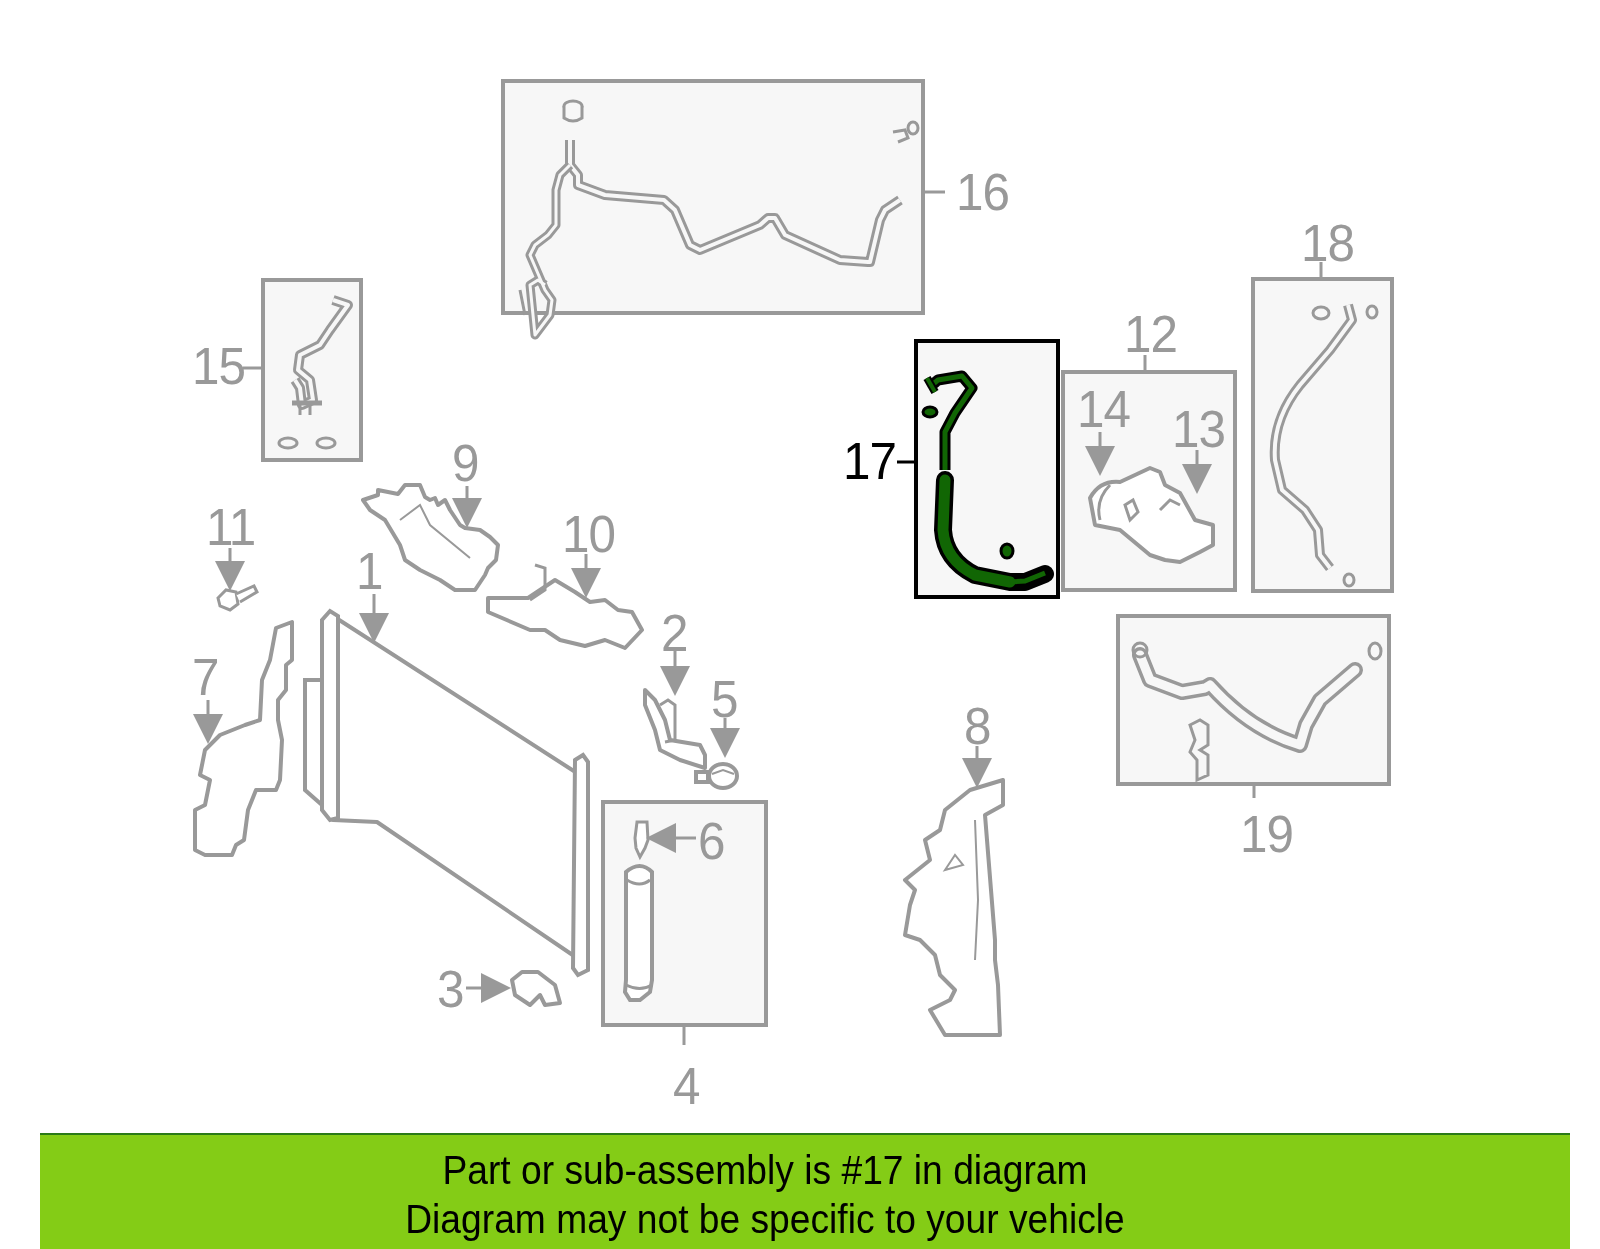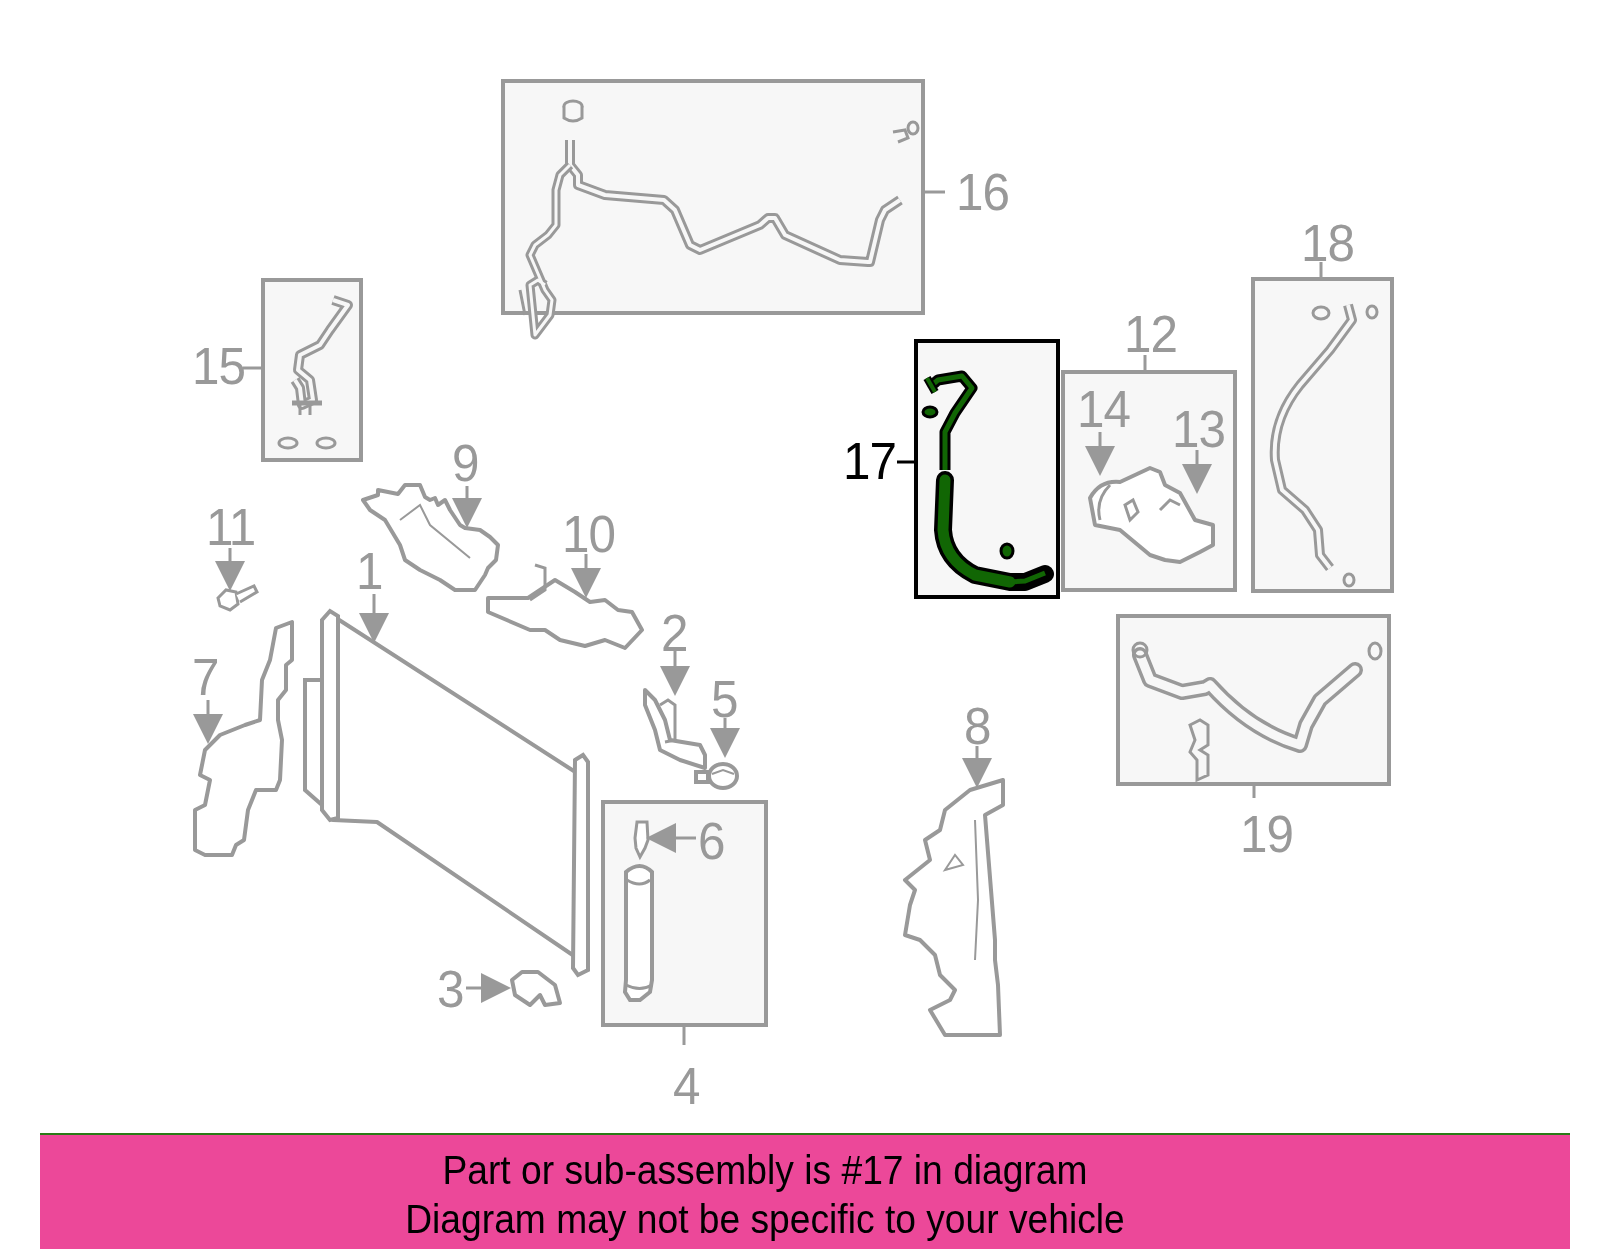--- a/index.html
+++ b/index.html
@@ -1,20 +1,20 @@
 <!DOCTYPE html>
 <html><head>
 <meta charset="utf-8">
 <style>
   html, body { margin: 0; padding: 0; background: #ffffff; }
   body { width: 1600px; height: 1249px; position: relative; overflow: hidden; font-family: "Liberation Sans", sans-serif; }
   #diagram { position: absolute; left: 0; top: 0; width: 1600px; height: 1249px; }
   .callout { position: absolute; font-family: "Liberation Sans", sans-serif; font-size: 52px; line-height: 1; color: #999999; letter-spacing: -1px; transform: scaleX(0.95); transform-origin: left top; }
   .callout.active { color: #000000; }
-  .footer-banner { position: absolute; left: 40px; top: 1133px; width: 1530px; height: 116px; background: #ec4899; border-top: 2px solid #2a7a17; box-sizing: border-box; }
+  .footer-banner { position: absolute; left: 40px; top: 1133px; width: 1530px; height: 116px; background: #84cc16; border-top: 2px solid #2a7a17; box-sizing: border-box; }
   .footer-line { position: absolute; left: 0; width: 100%; text-align: center; color: #000000; font-family: "Liberation Sans", sans-serif; font-size: 40px; line-height: 1; transform: scaleX(0.93); }
   .footer-line.l1 { top: 15px; left: -40px; }
   .footer-line.l2 { top: 64px; left: -40px; }
 </style>
 </head>
 <body>
 
 <svg id="diagram" viewBox="0 0 1600 1249" xmlns="http://www.w3.org/2000/svg">
   <defs>
     <marker id="arrow" markerWidth="10" markerHeight="10" refX="8" refY="5" orient="auto" markerUnits="strokeWidth">

